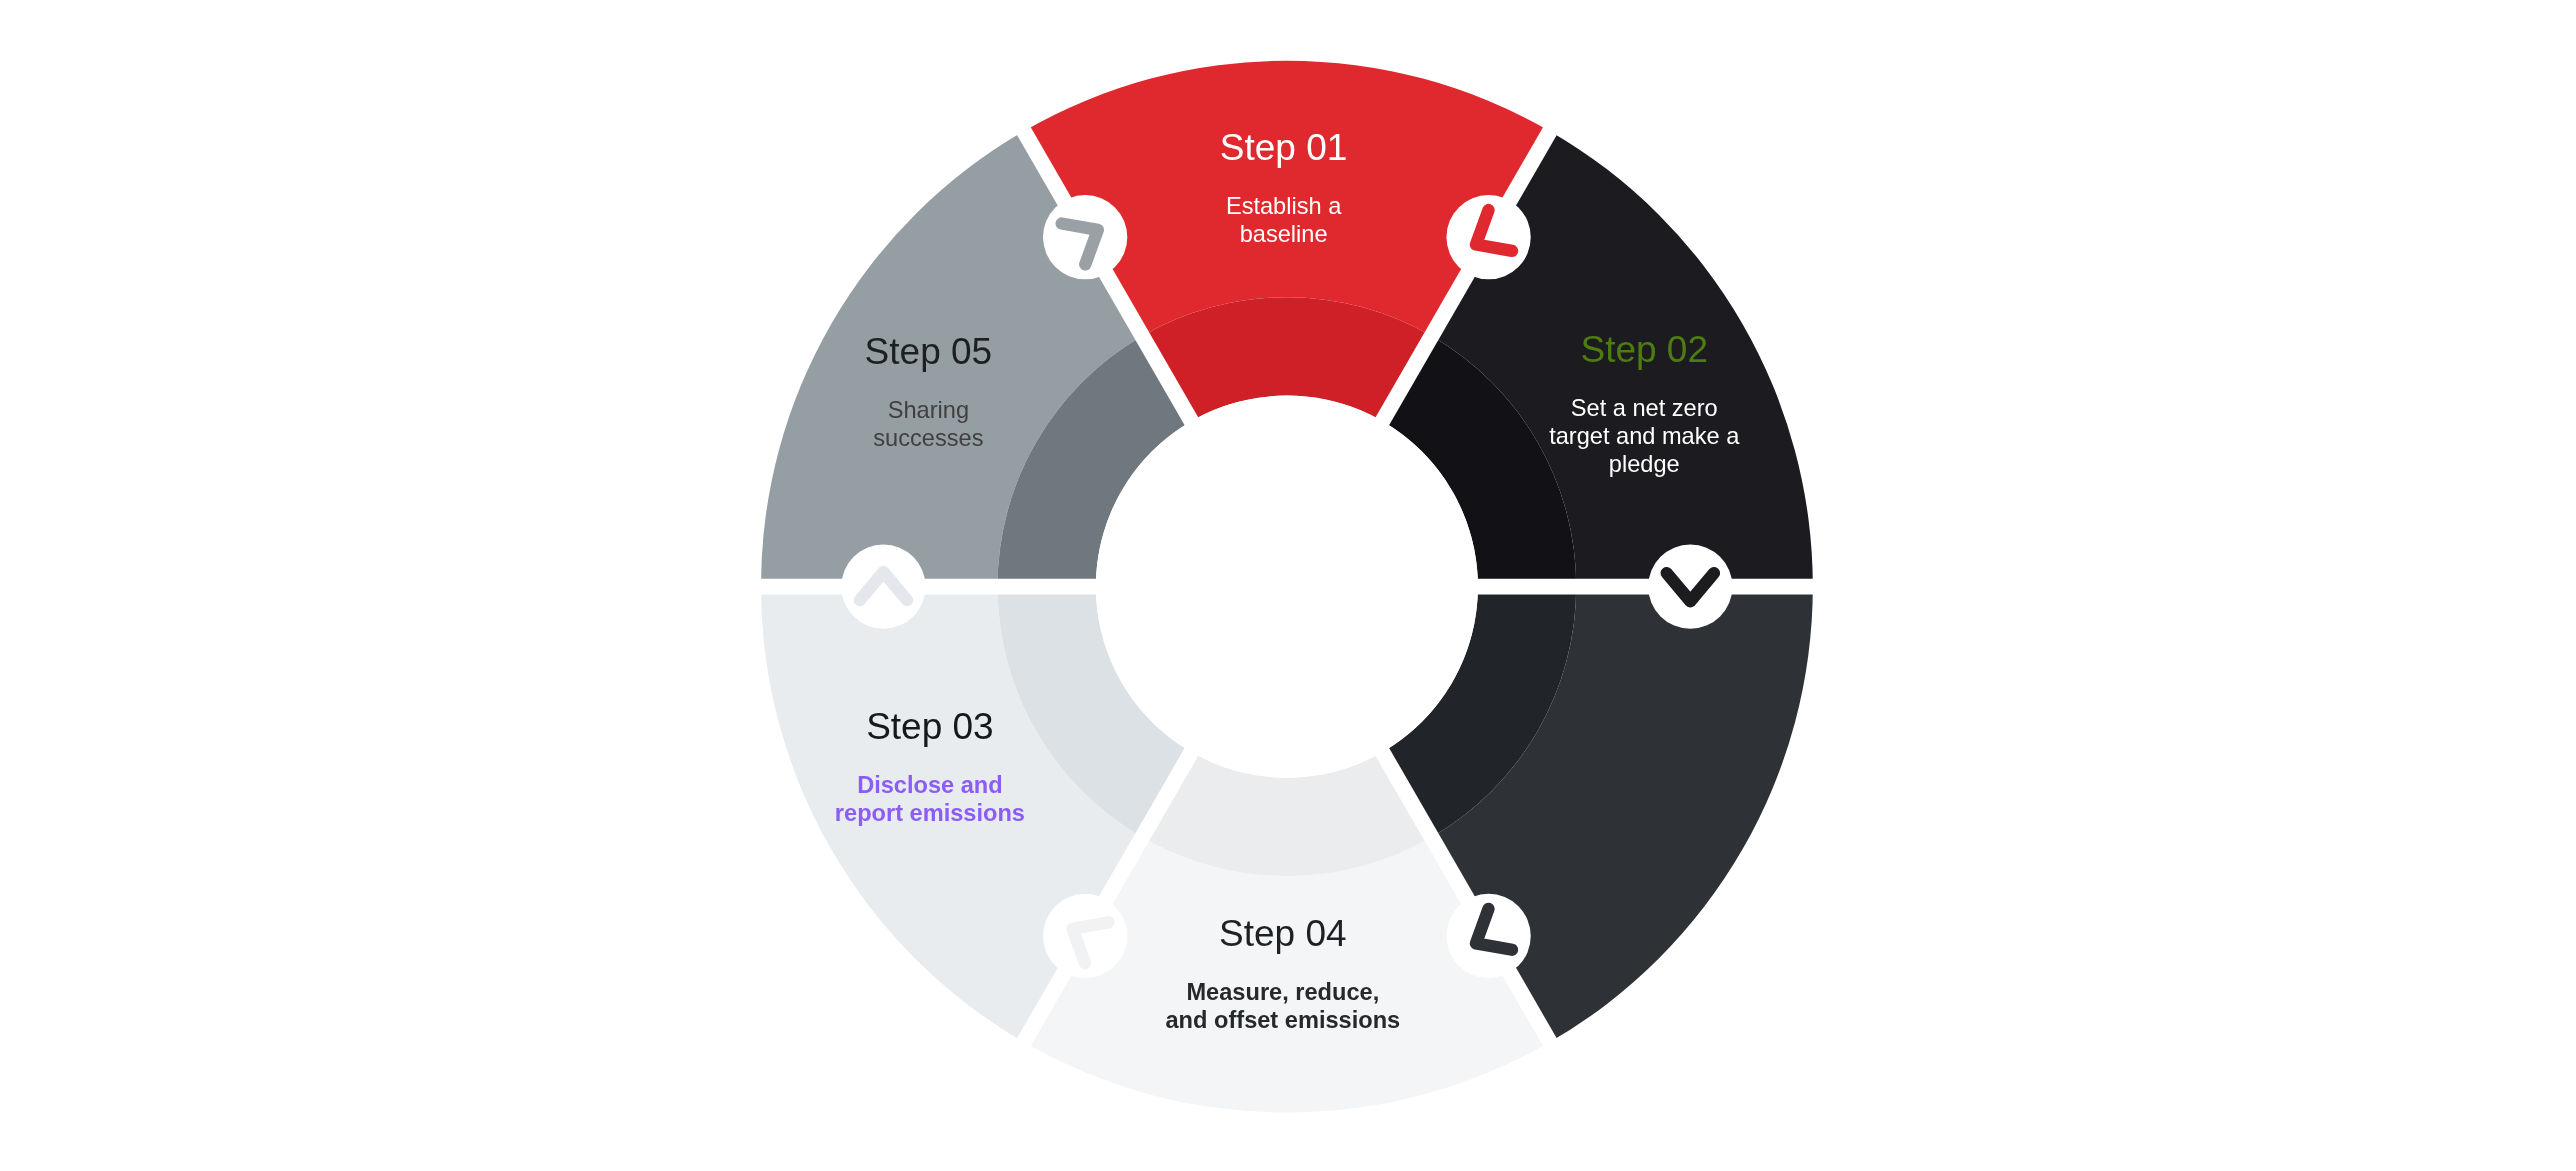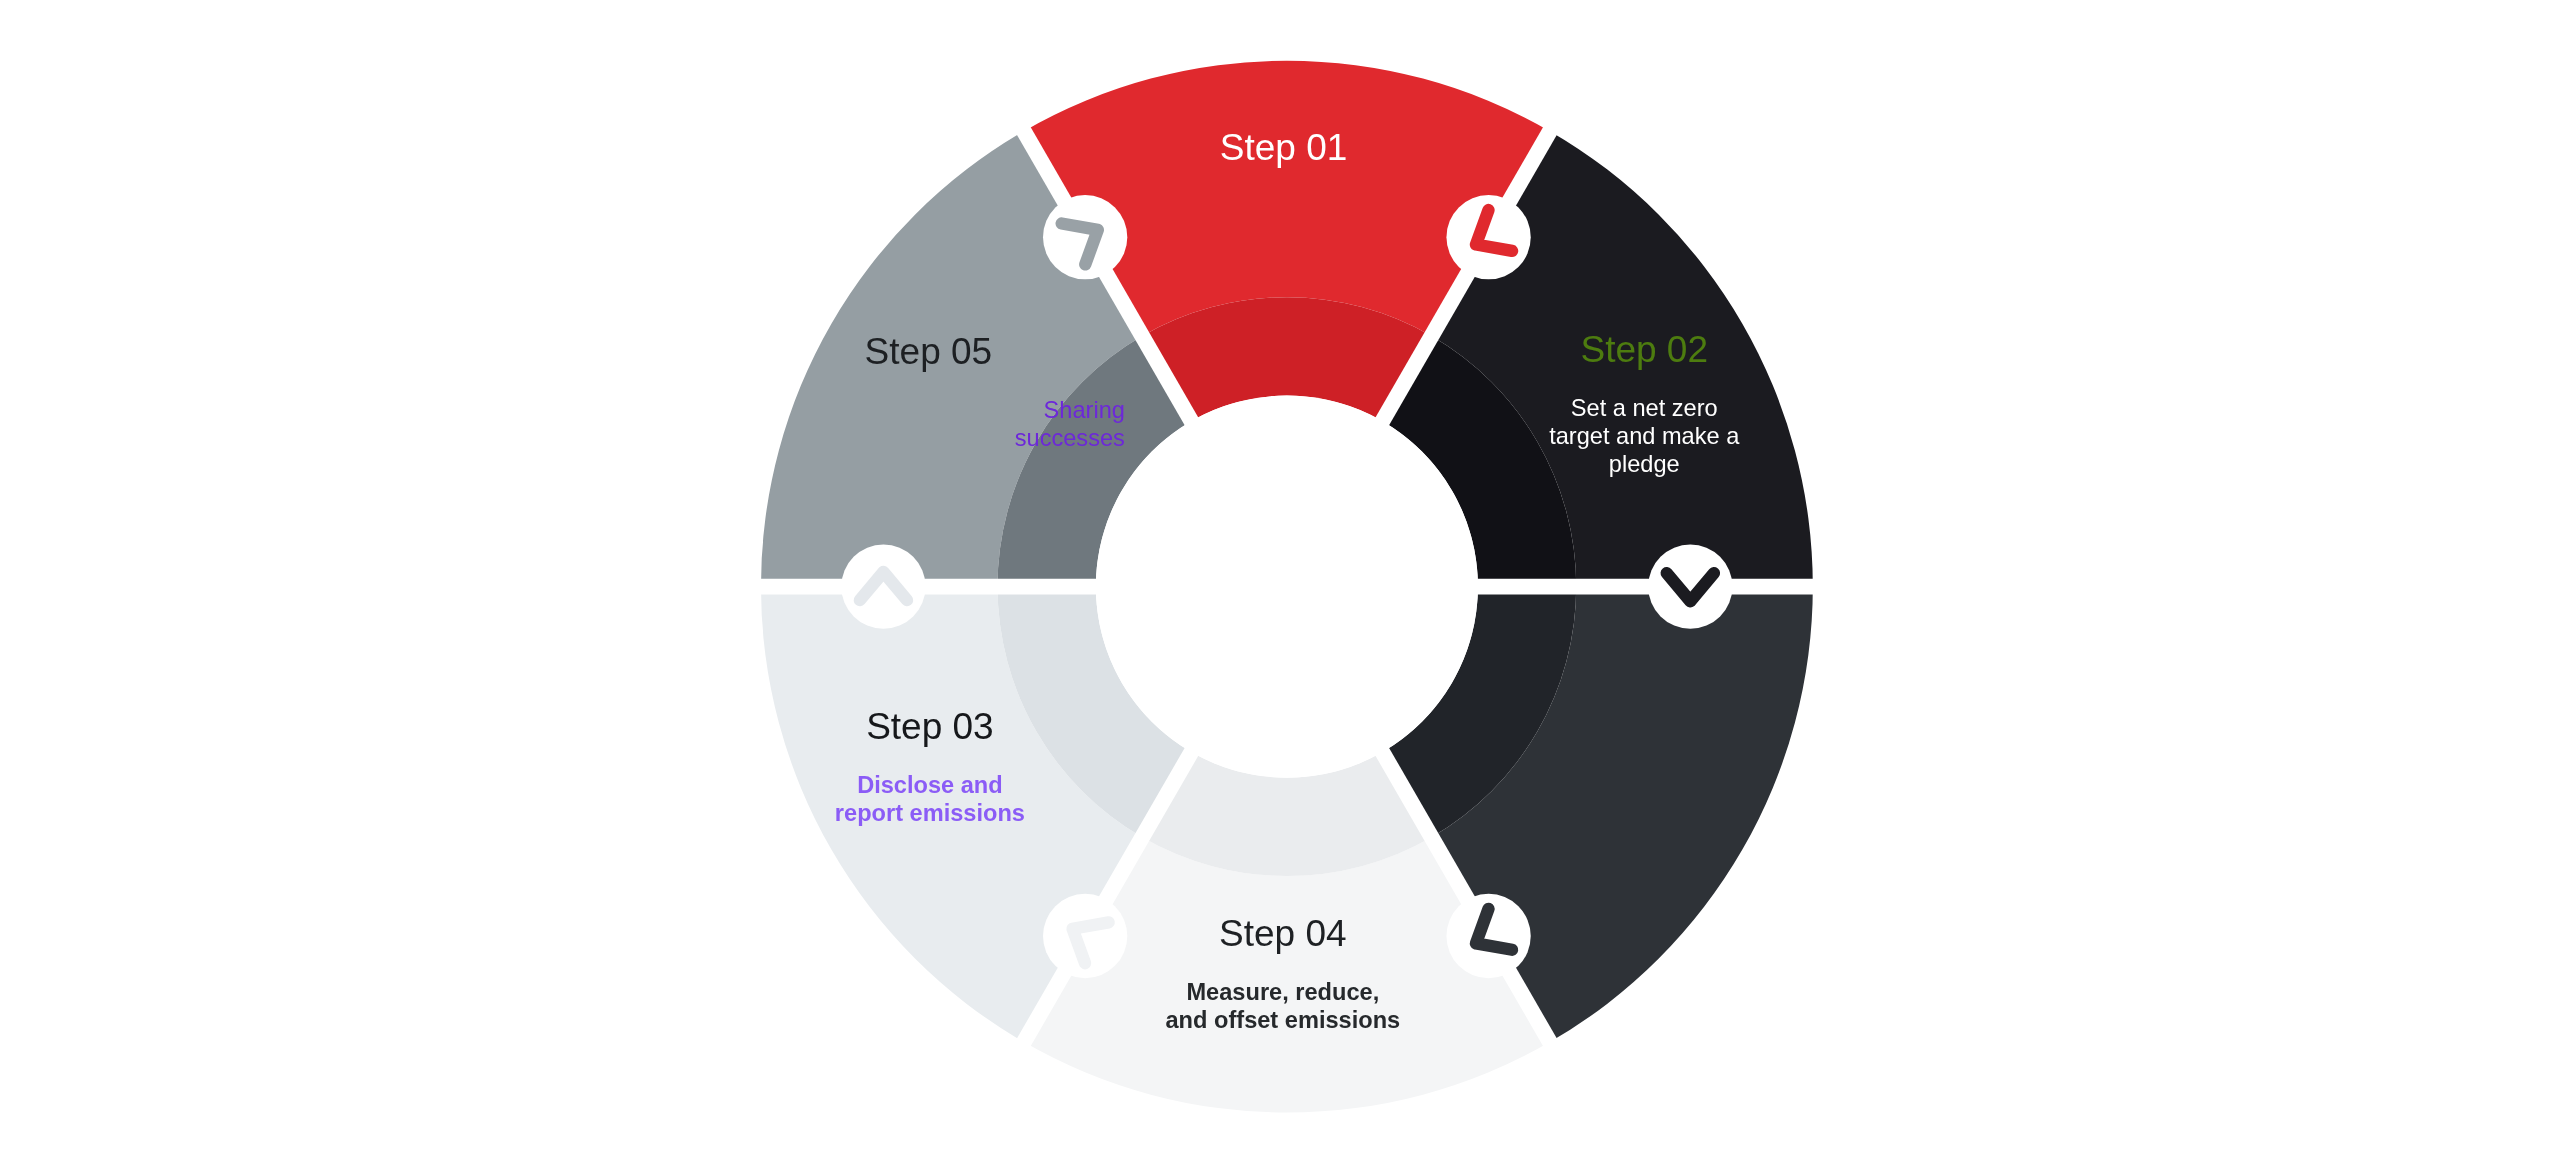--- a/index.html
+++ b/index.html
@@ -51,20 +51,22 @@
       <circle cx="1931" cy="1665.8062399172268" r="75" fill="#FFFFFF"></circle>
       <path d="M 1972.7846096908265 1641.4331729582805 L 1908.4833395016046 1652.8062399172268 L 1930.7846096908265 1714.179306876173" fill="none" stroke="#F0F2F4" stroke-width="22" stroke-linecap="round" stroke-linejoin="round"></path>
       <circle cx="1572" cy="1044.0000000000002" r="75" fill="#FFFFFF"></circle>
       <path d="M 1614 1068.0000000000002 L 1572 1018.0000000000002 L 1530 1068.0000000000002" fill="none" stroke="#E4E8EC" stroke-width="22" stroke-linecap="round" stroke-linejoin="round"></path>
       <circle cx="1930.9999999999995" cy="422.1937600827732" r="75" fill="#FFFFFF"></circle>
       <path d="M 1931.215390309173 470.56682704171965 L 1953.516660498395 409.1937600827732 L 1889.215390309173 397.8206931238268" fill="none" stroke="#99A1A6" stroke-width="22" stroke-linecap="round" stroke-linejoin="round"></path>
     </svg>
 
   <div class="step-label s1">
     <div class="step-title" style="color: rgb(255, 255, 255);">Step 01</div>
+    <div class="step-subtitle" style="color: rgb(255, 255, 255);">Establish a
+baseline</div>
   </div>
 
   <div class="step-label s2">
     <div class="step-title" style="color: #4d7c0f;">Step 02</div>
     <div class="step-subtitle" style="color: rgb(255, 255, 255);">Set a net zero
 target and make a
 pledge</div>
   </div>
 
 
@@ -75,18 +77,18 @@
   </div>
 
   <div class="step-label s5">
     <div class="step-title" style="color: rgb(22, 24, 27);">Step 03</div>
     <div class="step-subtitle" style="color: #8b5cf6; font-weight: bold;">Disclose and
 report emissions</div>
   </div>
 
   <div class="step-label s6">
     <div class="step-title" style="color: rgb(29, 32, 35);">Step 05</div>
-    <div class="step-subtitle" style="color: #6d28d9; text-align: right;">Sharing
+    <div class="step-subtitle" style="color: #404040;">Sharing
 successes</div>
   </div>
 
 </div>
 
 
 </body></html>

